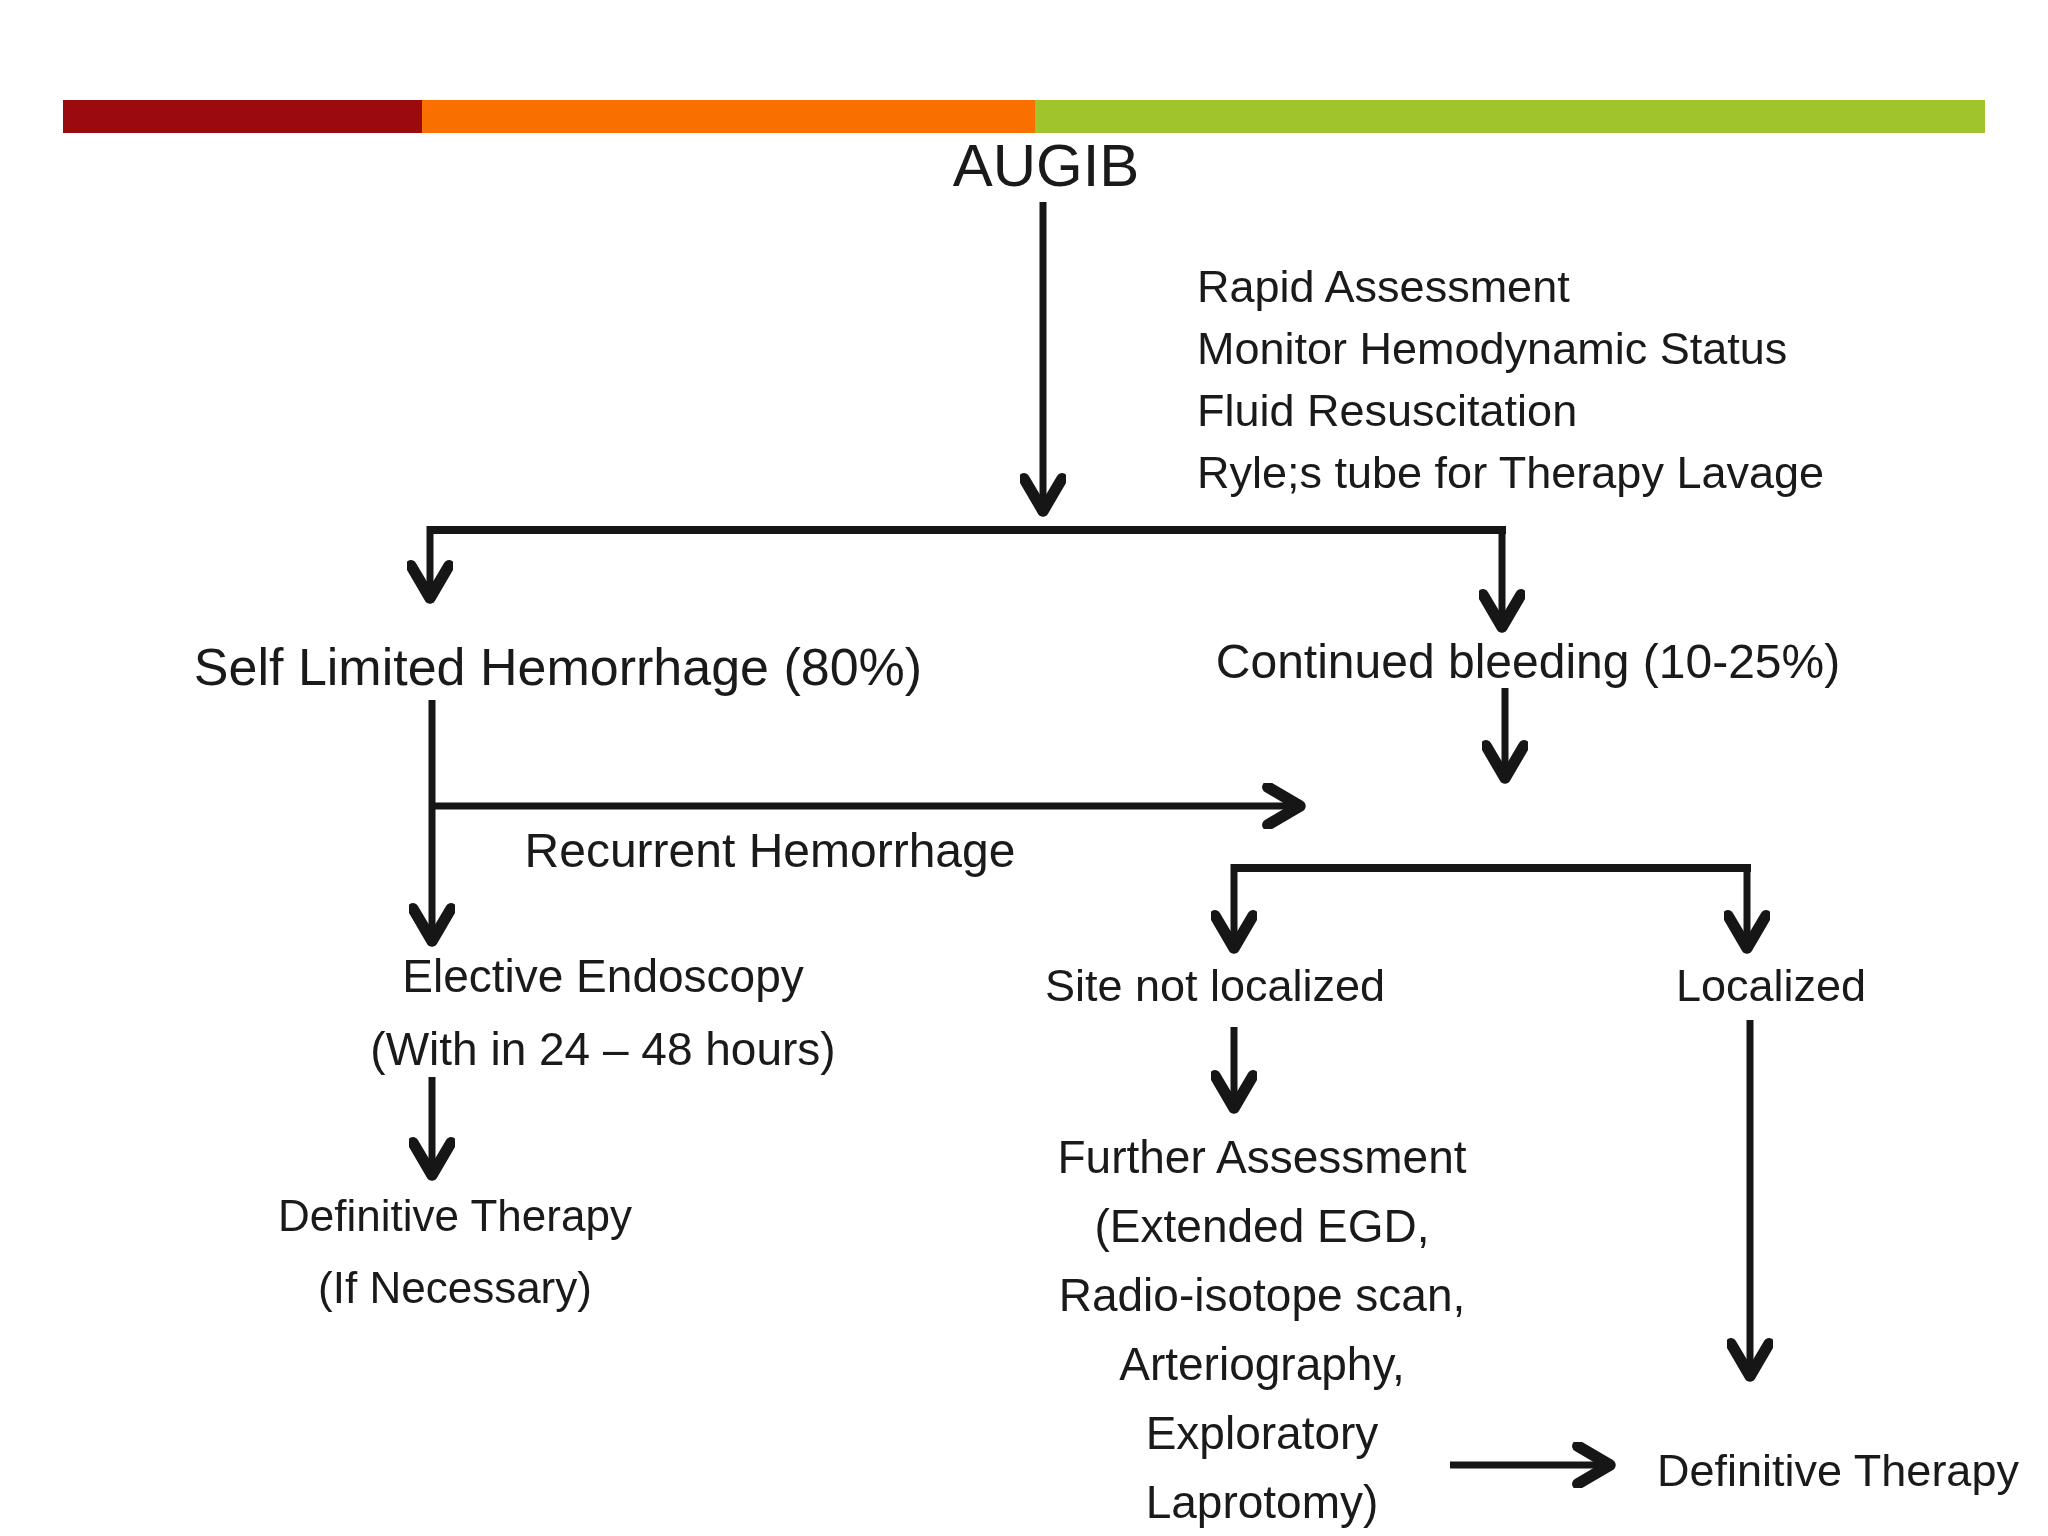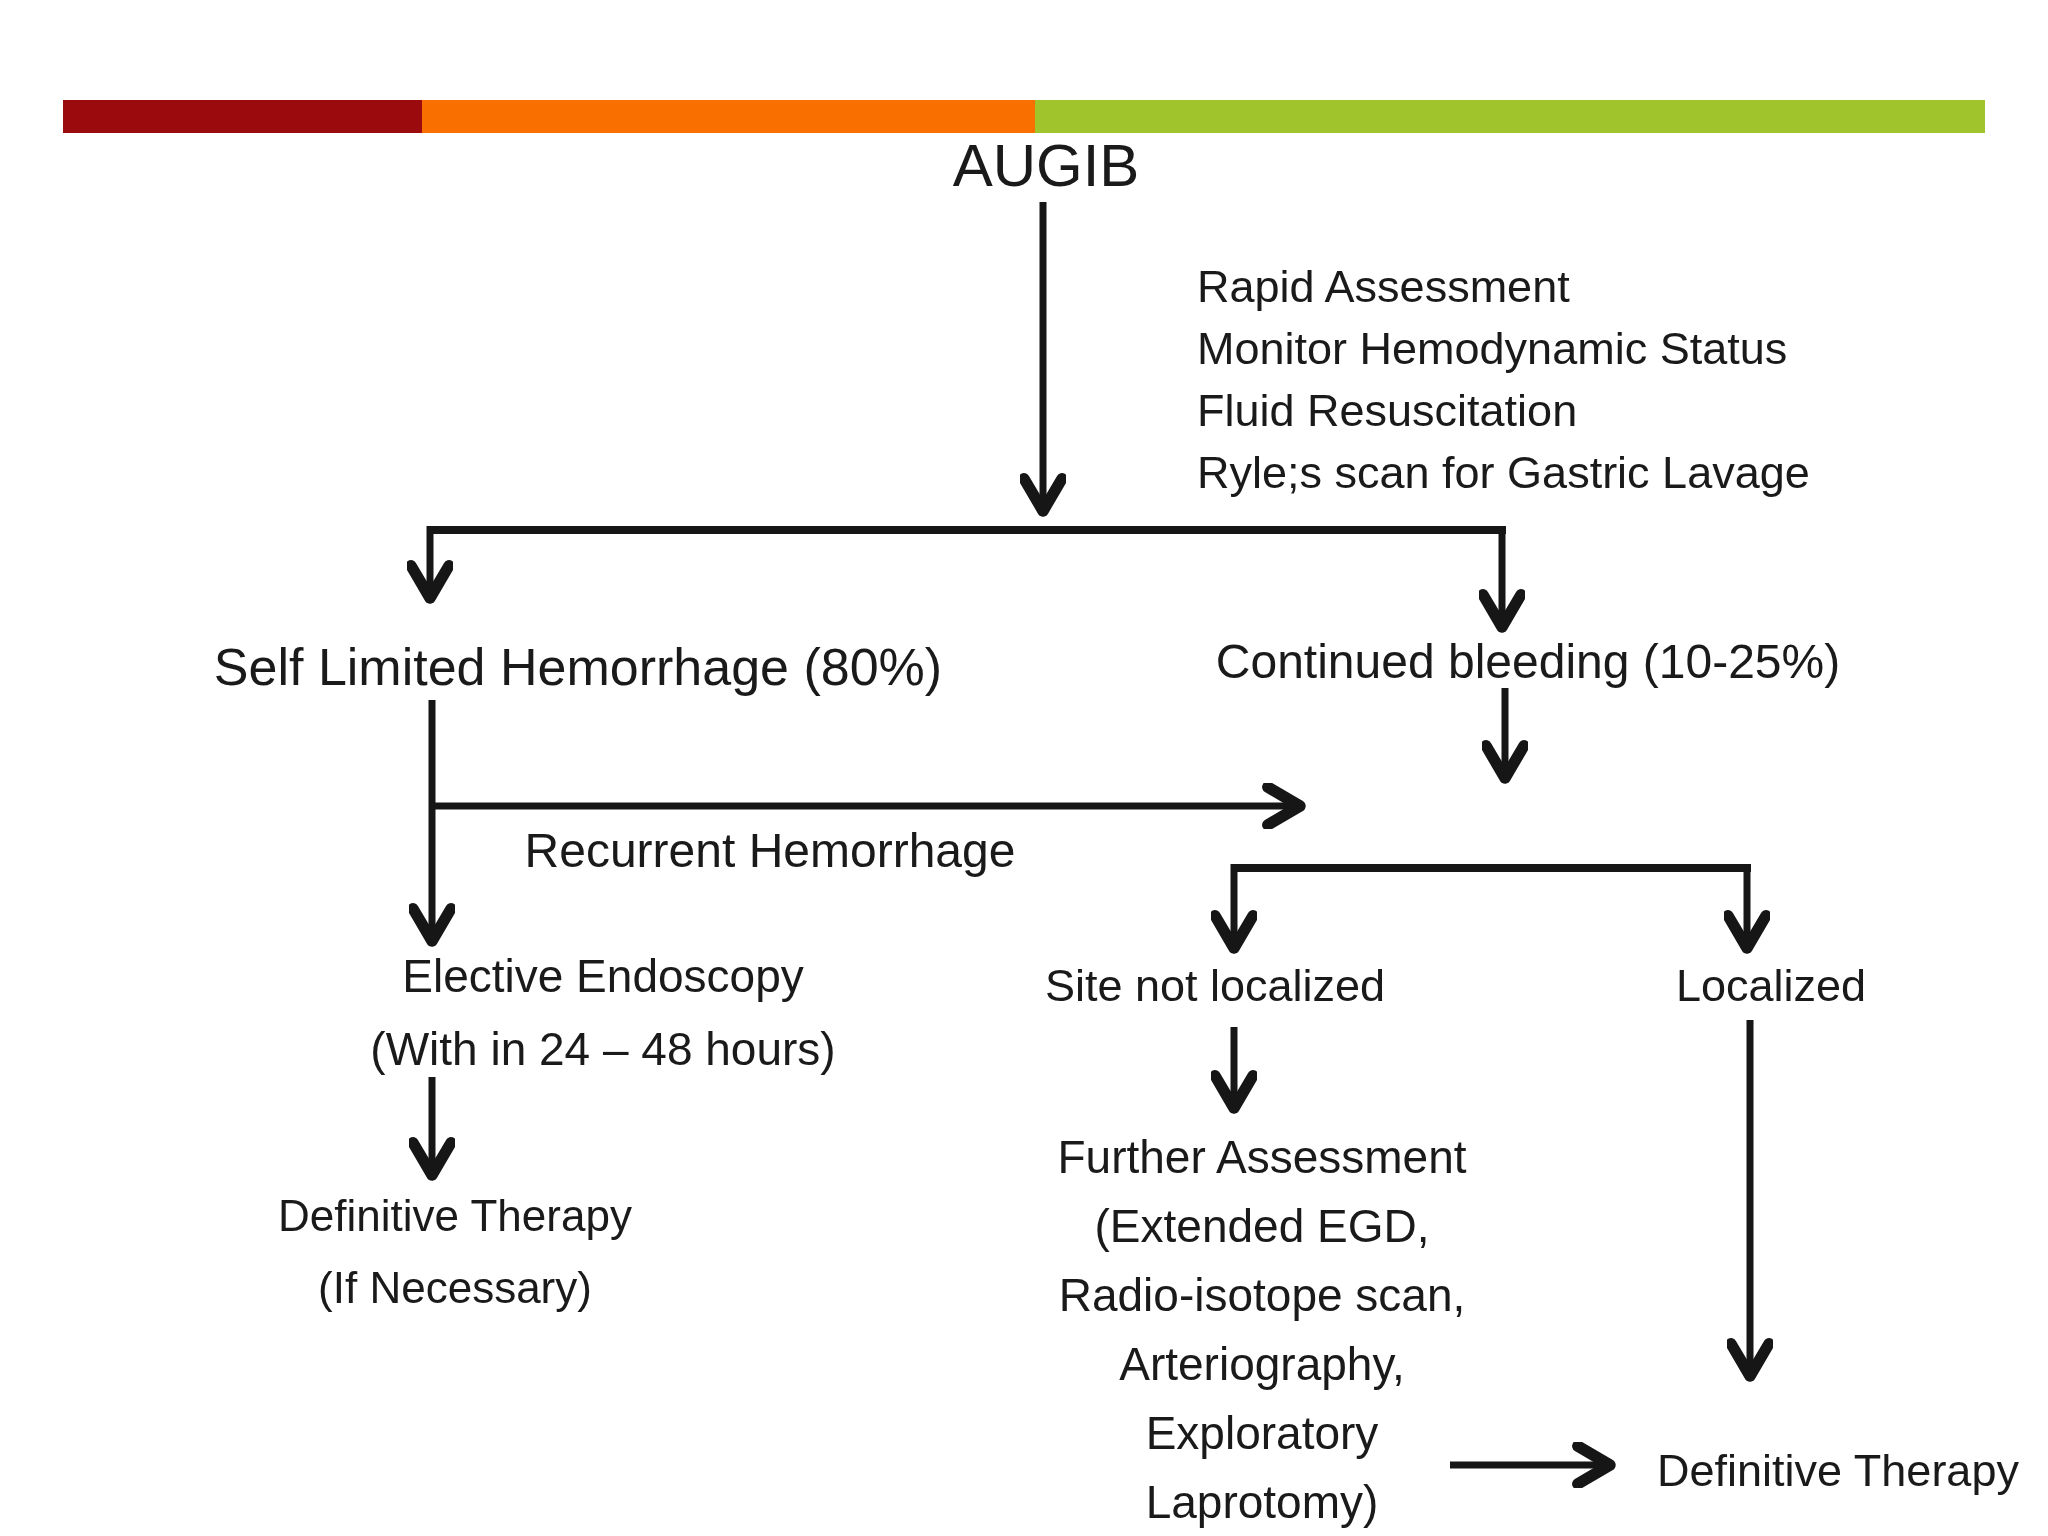--- a/index.html
+++ b/index.html
@@ -78,24 +78,24 @@
       <path d="M1450,1465 L1610,1465" marker-end="url(#ah)"></path>
     </g>
   </svg>
 
   <div class="lbl" style="left:1046px; top:166px; font-size:60px;">AUGIB</div>
 
   <div class="txtblock" style="left:1165px; top:256px; font-size:45px; line-height:62px;margin-left:32px;">
     <div>Rapid Assessment</div>
     <div>Monitor Hemodynamic Status</div>
     <div>Fluid Resuscitation</div>
-    <div>Ryle;s scan for Gastric Lavage</div>
+    <div>Ryle;s tube for Therapy Lavage</div>
   </div>
 
-  <div class="lbl" style="left:558px; top:667px; font-size:52px;margin-left:20px;">Self Limited Hemorrhage (80%)</div>
+  <div class="lbl" style="left:558px; top:667px; font-size:52px;">Self Limited Hemorrhage (80%)</div>
   <div class="lbl" style="left:770px; top:851px; font-size:48px;">Recurrent Hemorrhage</div>
   <div class="lbl" style="left:603px; top:976px; font-size:46px;">Elective Endoscopy</div>
   <div class="lbl" style="left:603px; top:1049px; font-size:46px;">(With in 24 – 48 hours)</div>
   <div class="lbl" style="left:455px; top:1216px; font-size:44px;">Definitive Therapy</div>
   <div class="lbl" style="left:455px; top:1288px; font-size:44px;">(If Necessary)</div>
 
   <div class="lbl" style="left:1528px; top:662px; font-size:48px;">Continued bleeding (10-25%)</div>
   <div class="lbl" style="left:1215px; top:985px; font-size:45px;">Site not localized</div>
   <div class="lbl" style="left:1771px; top:985px; font-size:45px;">Localized</div>
 

